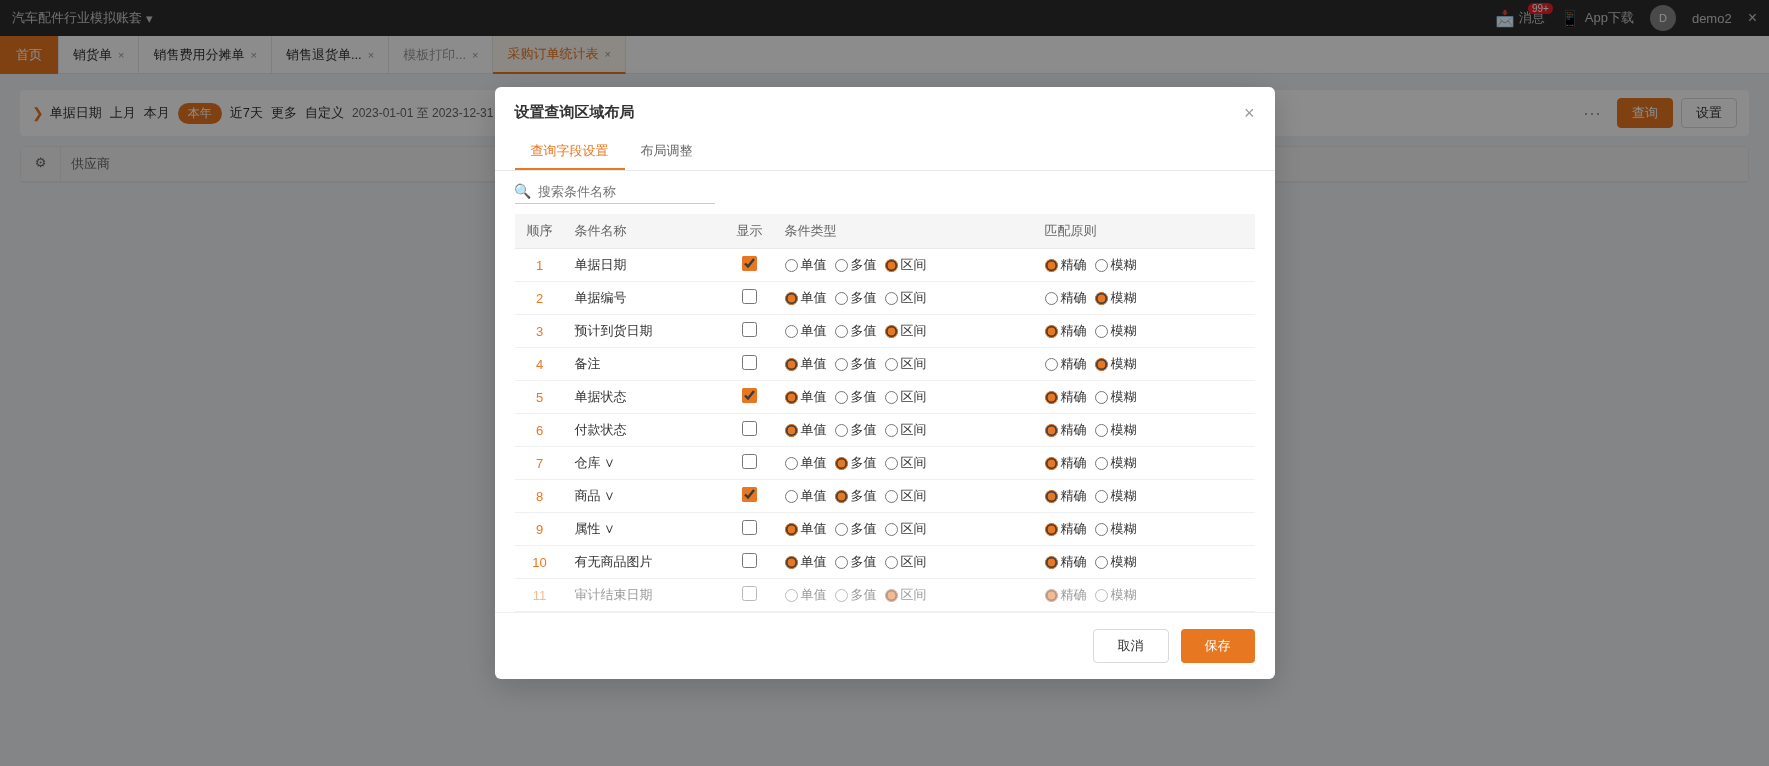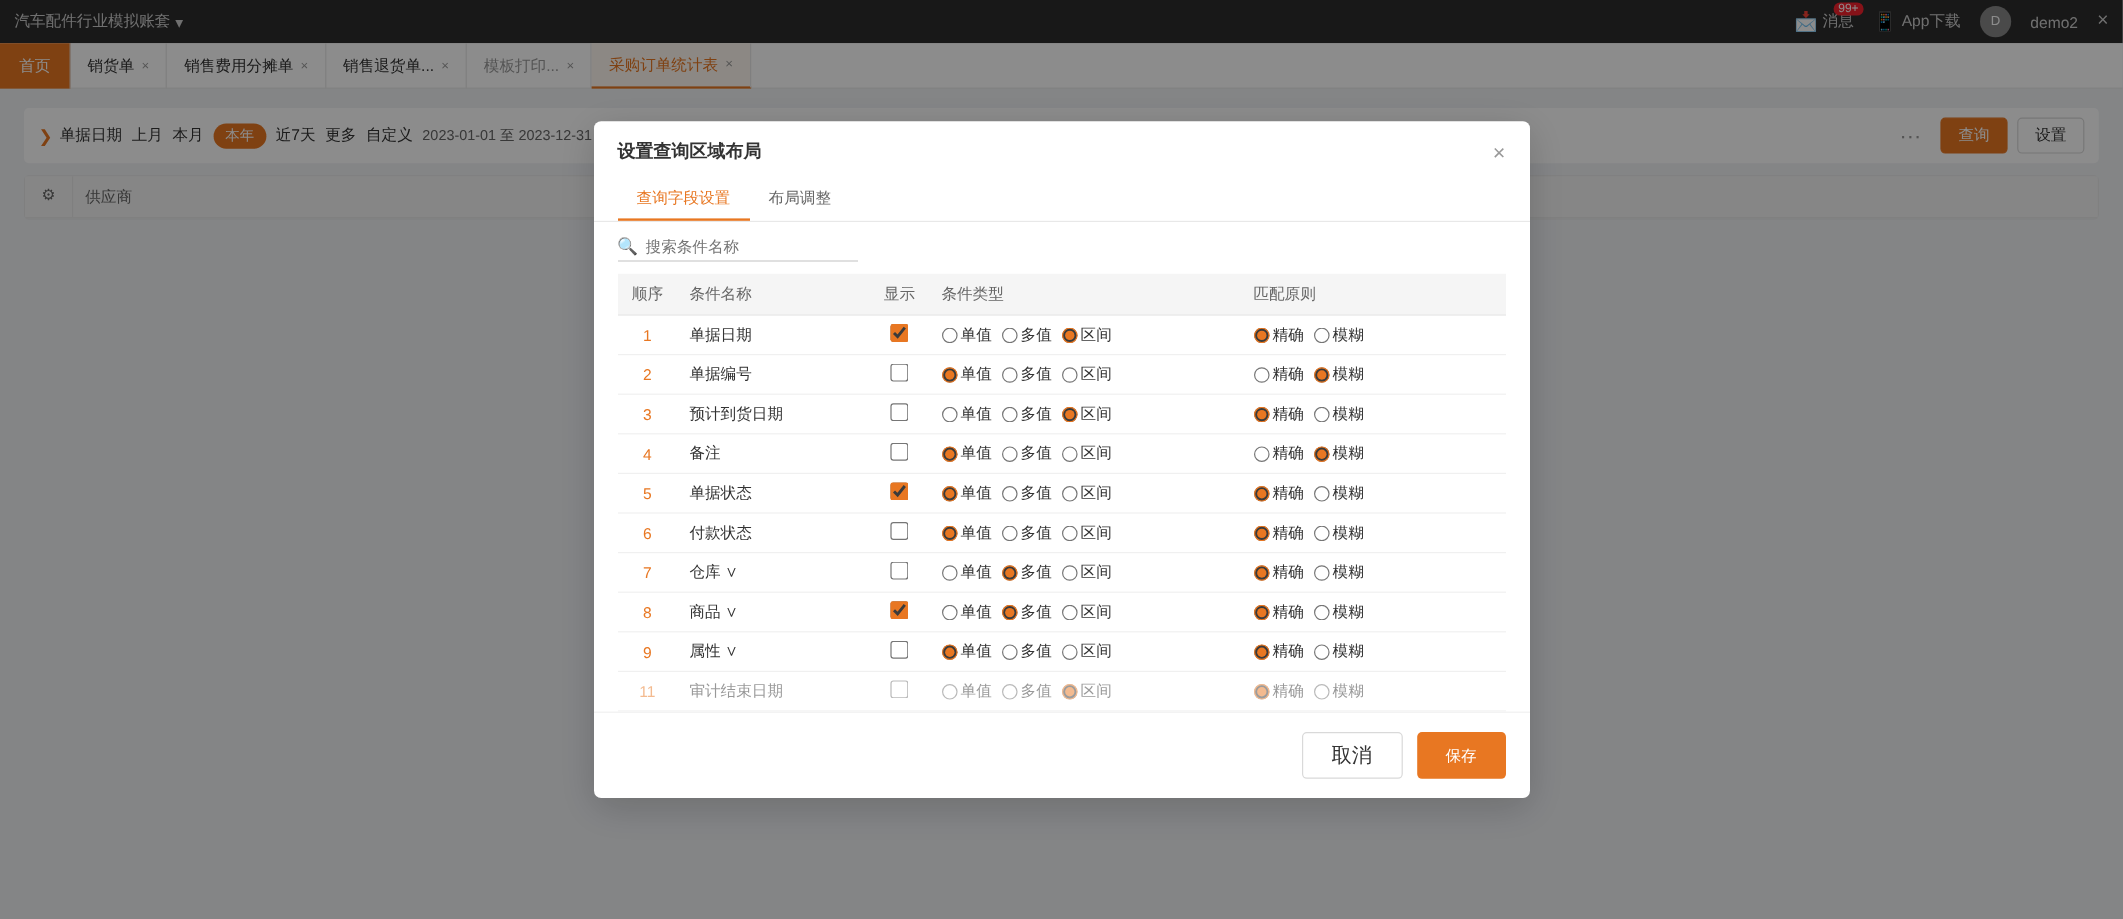--- a/index.html
+++ b/index.html
@@ -139,21 +139,21 @@
     input[type=checkbox] { accent-color: #e87722; cursor: pointer; width: 15px; height: 15px; }
 
     
     .modal-footer {
       padding: 16px 20px;
       display: flex;
       justify-content: flex-end;
       gap: 12px;
       border-top: 1px solid #f0f0f0;
     }
-    .btn-cancel { padding: 7px 24px; border: 1px solid #d9d9d9; background: #fff; border-radius: 4px; cursor: pointer; font-size: 17px; color: #333; }
+    .btn-cancel { padding: 7px 24px; border: 1px solid #d9d9d9; background: #fff; border-radius: 4px; cursor: pointer; font-size: 13px; color: #333; }
     .btn-save { padding: 7px 24px; background: #e87722; color: #fff; border: none; border-radius: 4px; cursor: pointer; font-size: 13px; }
 
     
     .modal-table-wrap::-webkit-scrollbar { width: 6px; }
     .modal-table-wrap::-webkit-scrollbar-thumb { background: #ccc; border-radius: 3px; }
   </style>
 </head>
 <body>
 
 <div class="top-bar">
@@ -520,20 +520,48 @@
       <div class="radio-group">
         <label class="radio-item">
           <input type="radio" name="match_8" value="exact" checked="" style="accent-color: rgb(232, 119, 34);"> 精确
         </label>
         <label class="radio-item">
           <input type="radio" name="match_8" value="fuzzy" style="accent-color: rgb(232, 119, 34);"> 模糊
         </label>
       </div>
               </td>
             </tr>
+            <tr>
+              <td class="num">10</td>
+              <td>有无商品图片</td>
+              <td class="center"><input type="checkbox" style=""></td>
+              <td>
+      <div class="radio-group">
+        <label class="radio-item">
+          <input type="radio" name="type_9" value="single" checked="" style="accent-color: rgb(232, 119, 34);"> 单值
+        </label>
+        <label class="radio-item">
+          <input type="radio" name="type_9" value="multi" style="accent-color: rgb(232, 119, 34);"> 多值
+        </label>
+        <label class="radio-item">
+          <input type="radio" name="type_9" value="range" style="accent-color: rgb(232, 119, 34);"> 区间
+        </label>
+      </div>
+              </td>
+              <td>
+      <div class="radio-group">
+        <label class="radio-item">
+          <input type="radio" name="match_9" value="exact" checked="" style="accent-color: rgb(232, 119, 34);"> 精确
+        </label>
+        <label class="radio-item">
+          <input type="radio" name="match_9" value="fuzzy" style="accent-color: rgb(232, 119, 34);"> 模糊
+        </label>
+      </div>
+              </td>
+            </tr>
             <tr style="opacity: 0.5;">
               <td class="num">11</td>
               <td>审计结束日期</td>
               <td class="center"><input type="checkbox" style=""></td>
               <td>
       <div class="radio-group">
         <label class="radio-item">
           <input type="radio" name="type_10" value="single" style="accent-color: rgb(232, 119, 34);"> 单值
         </label>
         <label class="radio-item">

